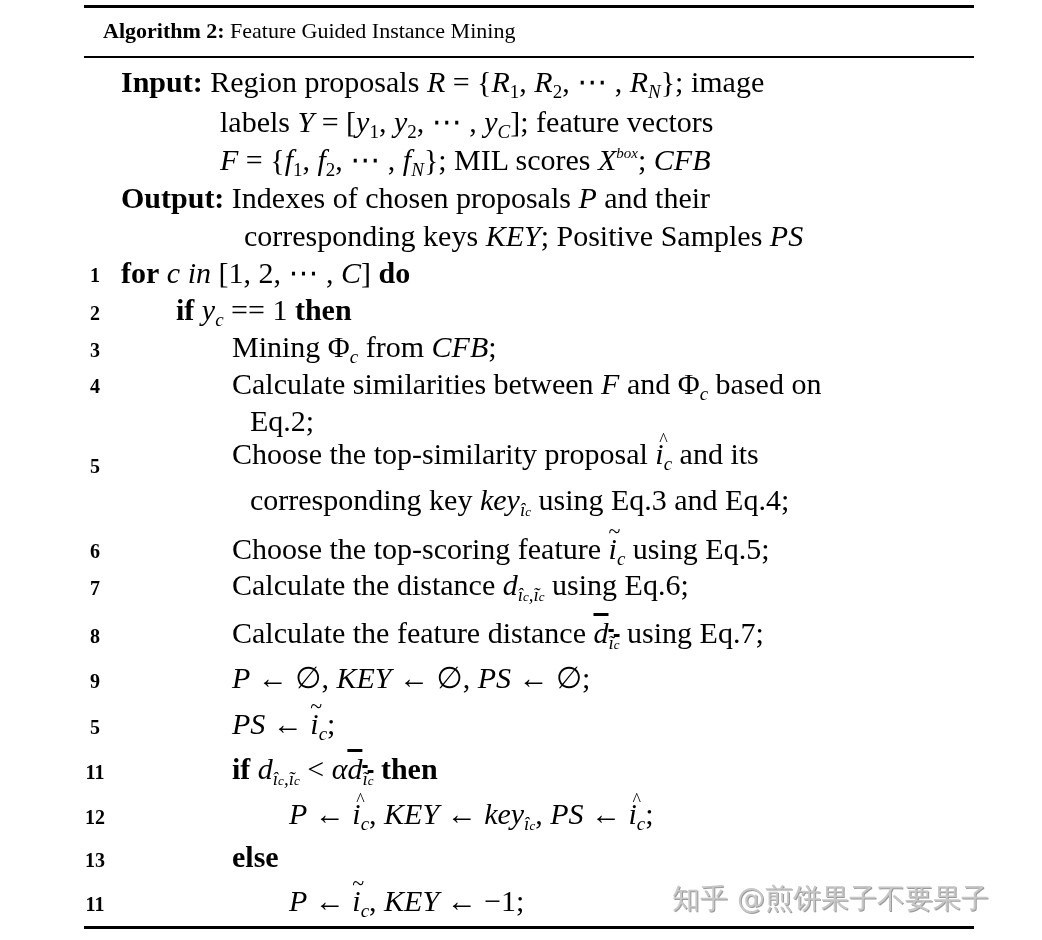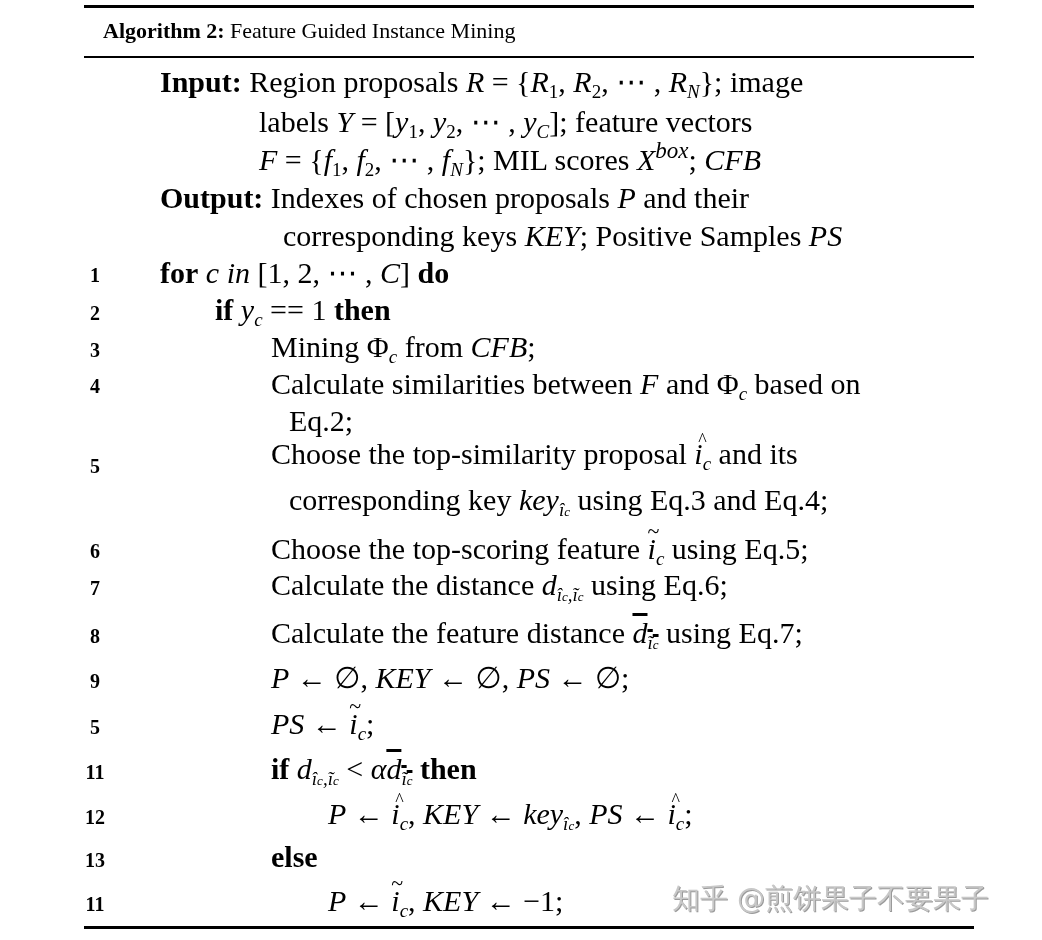--- a/index.html
+++ b/index.html
@@ -4,25 +4,25 @@
 <style>
   html, body { margin:0; padding:0; background:#ffffff; }
   body { width:1042px; height:940px; position:relative; overflow:hidden;
          font-family:"Liberation Serif","DejaVu Serif",serif; color:#000; }
   .rule { position:absolute; left:84px; width:890px; background:#000; }
   .rule.top { top:5px; height:3px; }
   .rule.mid { top:56px; height:2px; }
   .rule.bot { top:926px; height:3px; }
   .title { position:absolute; left:103px; top:8px; font-size:22px; line-height:46px; white-space:nowrap; }
   .title b { font-weight:bold; }
-  .line { position:absolute; white-space:nowrap; font-size:30px; line-height:36px;margin-left:39px; }
+  .line { position:absolute; white-space:nowrap; font-size:30px; line-height:36px; }
   .m { font-style:italic; }
   .b { font-weight:bold; }
   sub { font-size:19px; vertical-align:-6px; line-height:0; font-style:italic; }
-  sup { font-size:23px; vertical-align:12px; line-height:0; font-style:italic; }
+  sup { font-size:15px; vertical-align:12px; line-height:0; font-style:italic; }
   .ln { position:absolute; left:80px; width:30px; text-align:center; font-weight:bold; font-size:20px; line-height:36px; }
   .hat, .tilde { position:relative; display:inline-block; font-style:italic; }
   .hat::before { content:"^"; position:absolute; left:4px; top:-14px; font-size:18px; font-style:normal; }
   .tilde::before { content:"~"; position:absolute; left:0px; top:-18px; font-size:22px; font-style:normal; }
   .over { text-decoration:overline; }
   .watermark { position:absolute; left:672px; top:880px; font-size:28px; color:#c8c8c8;
                font-family:"DejaVu Sans",sans-serif; text-shadow:1px 1px 0 #9a9a9a; white-space:nowrap; }
 </style>
 </head>
 <body>

